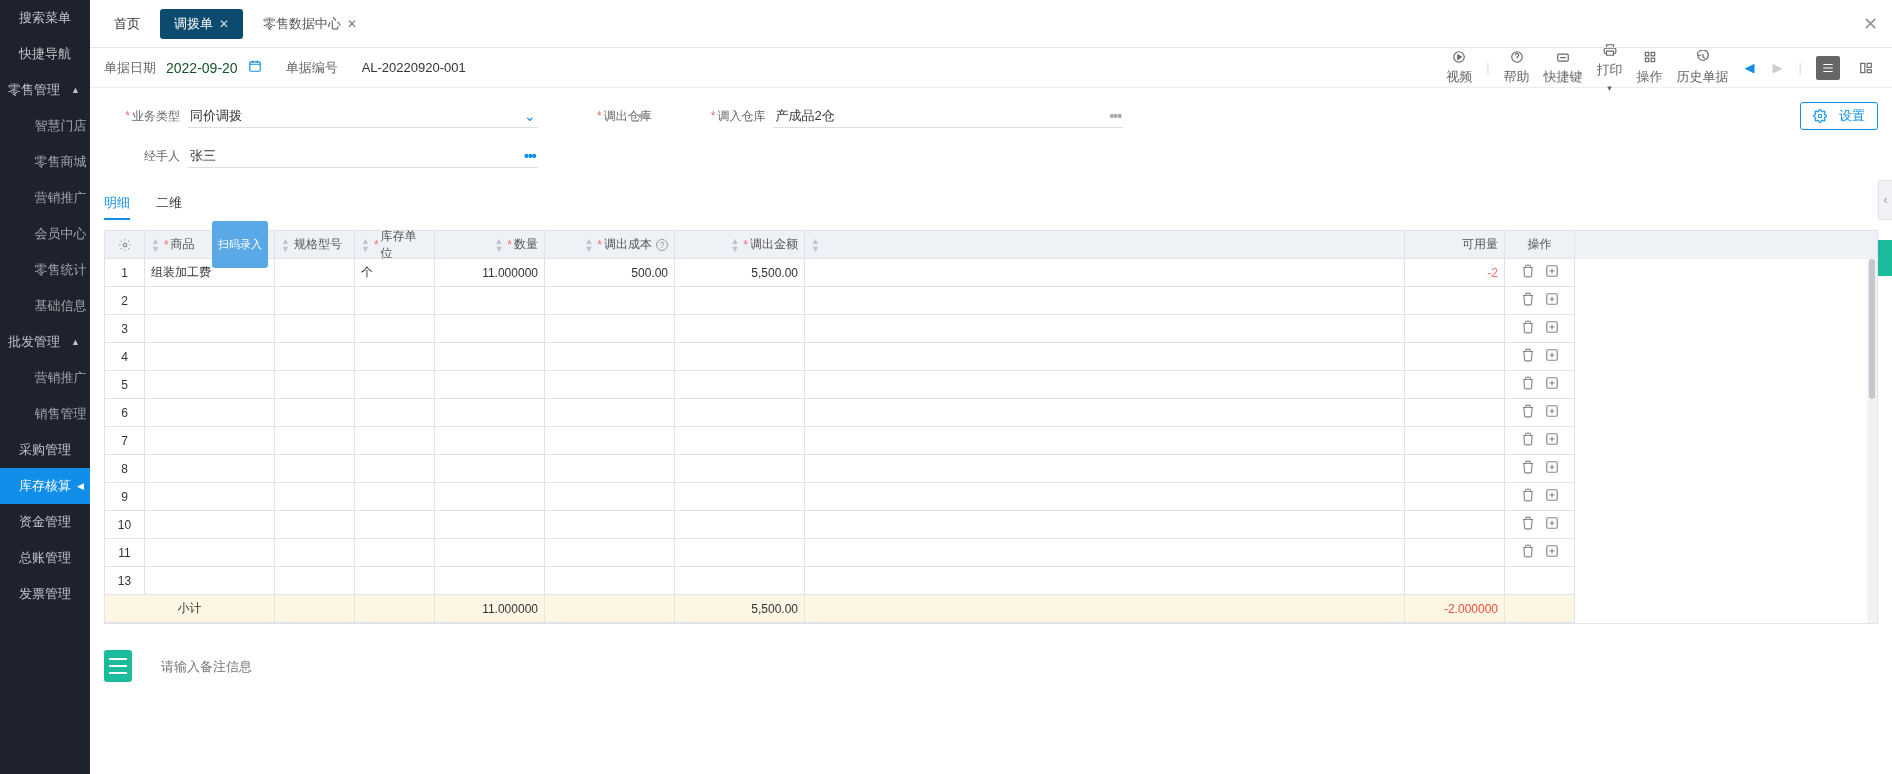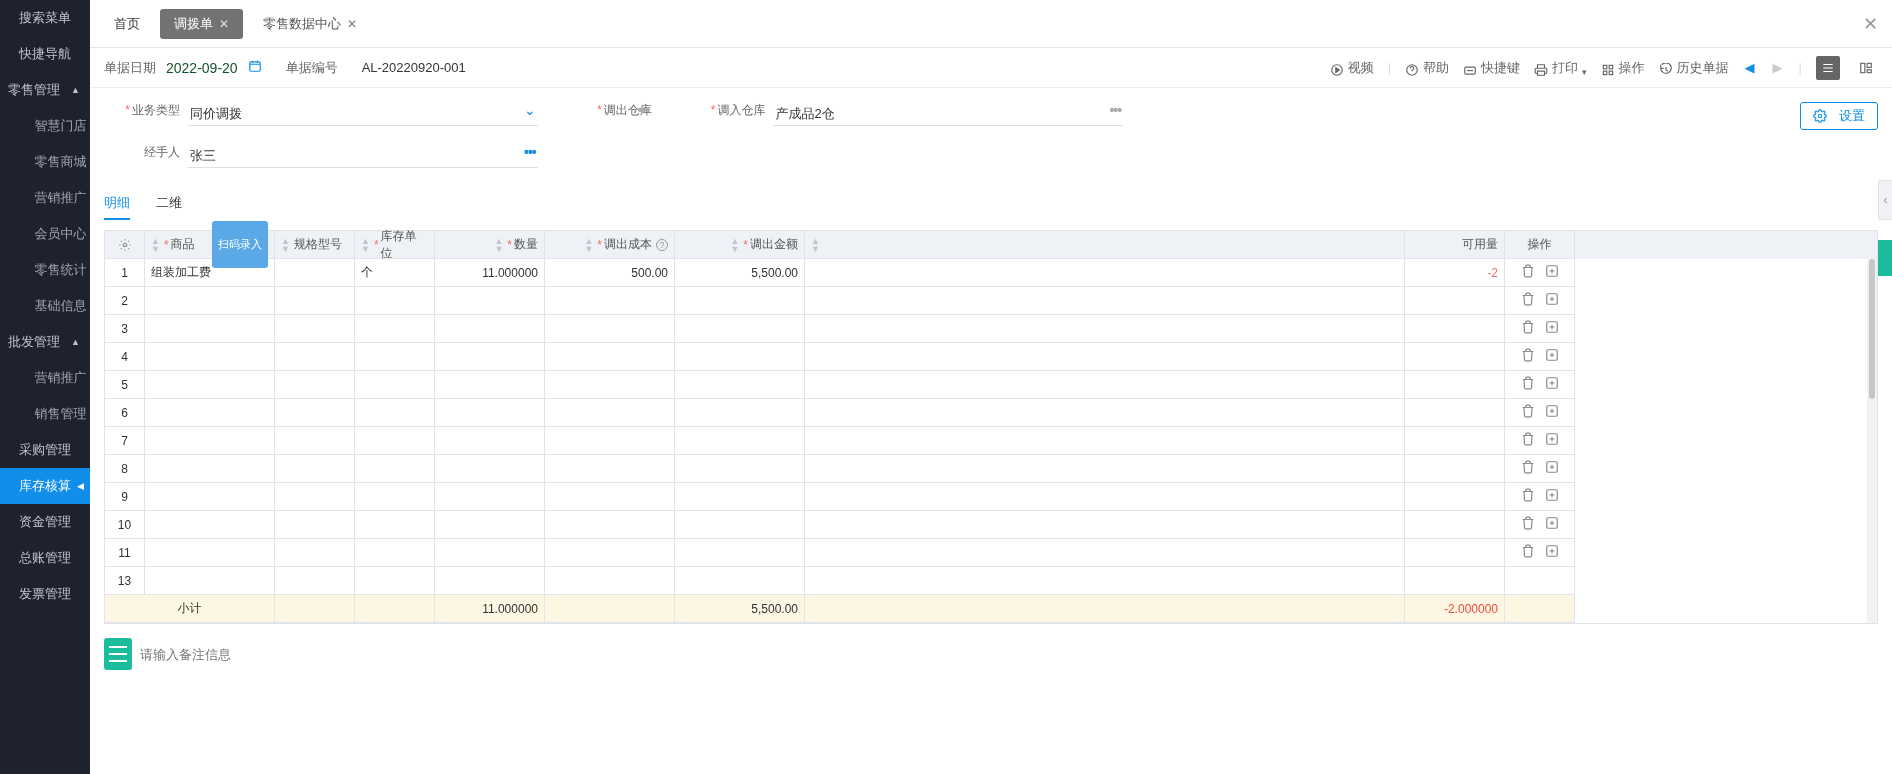--- a/index.html
+++ b/index.html
@@ -15,43 +15,43 @@
 .sidebar-item.active .caret { right: 6px; }
 .sidebar-sub { color: #a0a4ac; padding-left: 31px; }
 
 
 .main { flex: 1; display: flex; flex-direction: column; min-width: 0; }
 
 
 .tabs { height: 48px; border-bottom: 1px solid #e6e6e6; display: flex; align-items: center; padding: 0 10px; position: relative;}
 .tab { padding: 0 14px; height: 30px; display: flex; align-items: center; gap: 6px; font-size: 13px; color: #555; cursor: pointer; border-radius: 3px; margin-right: 6px;}
 .tab.home { color: #333; }
-.tab.active { background: #737373; color: #fff; }
+.tab.active { background: #0c4a6e; color: #fff; }
 .tab .close { font-size: 12px; opacity: 0.8; }
 .tabs-close-all { position: absolute; right: 14px; font-size: 18px; color: #999; cursor: pointer;}
 
 
 .toolbar { height: 40px; display: flex; align-items: center; padding: 0 14px; border-bottom: 1px solid #eee; font-size: 13px; color: #666; }
 .toolbar-left { display: flex; align-items: center; gap: 10px; }
 .tb-label { color: #666; }
 .tb-date { color: #14532d; font-size: 14px; }
 .tb-cal { color: #108ee9; font-size: 14px; cursor: pointer; }
 .tb-docno { color: #333; margin-left: 14px;}
 .toolbar-right { margin-left: auto; display: flex; align-items: center; gap: 14px; color: #666;}
-.tb-link { display: inline-flex; align-items: flex-end; gap: 4px; cursor: pointer; }
+.tb-link { display: inline-flex; align-items: center; gap: 4px; cursor: pointer; flex-direction: column; }
 .tb-sep { color: #ddd; }
 .tb-iconbtn { width: 24px; height: 24px; display: inline-flex; align-items: center; justify-content: center; cursor: pointer; border-radius: 2px;}
 .tb-iconbtn.active { background: #666; color: #fff; }
 .tb-arrow { color: #108ee9; cursor: pointer; padding: 0 2px;}
 .tb-arrow.disabled { color: #ccc; }
 
 
 .form-area { padding: 14px 14px 0 14px; }
 .form-row { display: flex; gap: 40px; margin-bottom: 14px; }
-.form-field { display: flex; align-items: flex-start; gap: 8px; }
+.form-field { display: flex; align-items: center; gap: 8px; }
 .form-label { width: 76px; text-align: right; color: #666; font-size: 12px;}
 .req { color: #f56c6c; margin-right: 2px;}
 .form-field input { border: none; border-bottom: 1px solid #dcdfe6; padding: 4px 2px; width: 350px; font-size: 13px; color: #333; outline: none;}
 .field-icon { color: #108ee9; cursor: pointer; font-size: 14px; margin-left: -22px; position: relative; z-index: 1;}
 .field-icon.grey { color: #aaa; }
 .field-icon.dots { letter-spacing: -1px; font-weight: bold;}
 .settings-btn { margin-left: auto; border: 1px solid #108ee9; color: #108ee9; border-radius: 3px; padding: 4px 12px; display: inline-flex; align-items: center; gap: 12px; cursor: pointer; font-size: 13px;}
 
 
 .subtabs { display: flex; gap: 26px; padding: 6px 14px 0 14px; border-bottom: 2px solid transparent;}
@@ -77,21 +77,21 @@
 .op-icons span { cursor: pointer; }
 .tbody-scroll { max-height: 340px; overflow-y: auto; position: relative;}
 .vscroll { position: absolute; right: 0; top: 28px; bottom: 0; width: 10px; background: #f2f2f2;}
 .vthumb { position: absolute; left: 2px; right: 2px; top: 0; height: 140px; background: #c4c8ce; border-radius: 3px;}
 
 
 .subtotal-row .td { background: #fdf6e3; border-bottom: 1px solid #e0e3e8;}
 .subtotal-row .td.neg { color: #e74c3c; font-weight: 500;}
 
 
-.remark-area { display: flex; align-items: center; gap: 8px; padding: 14px 14px; }
+.remark-area { display: flex; align-items: center; gap: 29px; padding: 26px 14px; }
 .remark-icon { width: 28px; height: 32px; background: #1abc9c; border-radius: 3px; display: flex; flex-direction: column; justify-content: space-around; padding: 6px 5px;}
 .remark-icon div { height: 2px; background: #fff; }
 .remark-input { border: none; font-size: 13px; color: #999; outline: none; width: 400px;}
 
 
 .edge-tab { position: absolute; right: 0; top: 180px; width: 14px; height: 40px; background: #f0f2f5; border: 1px solid #e0e3e8; border-right: none; border-radius: 3px 0 0 3px; display: flex; align-items:center; justify-content:center; color:#999; cursor:pointer;}
 .edge-tab2 { position: absolute; right: 0; top: 240px; width: 14px; height: 36px; background: #1abc9c; }
 
 svg { width: 14px; height: 14px; }
 </style>

